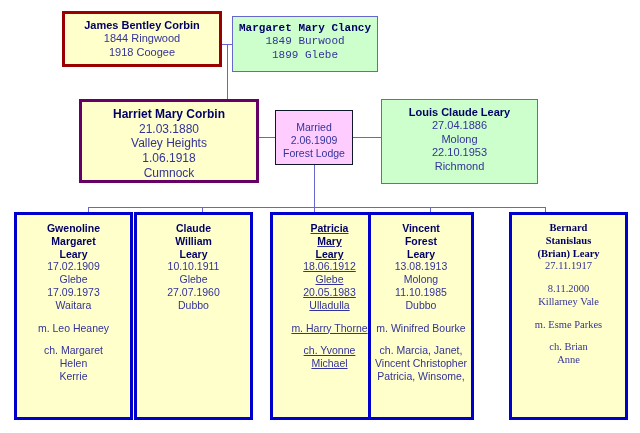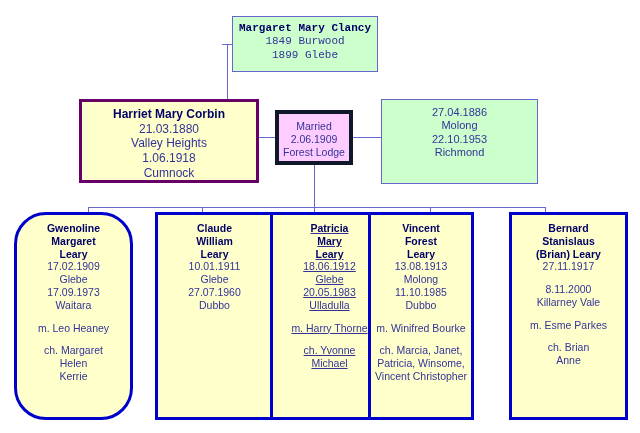--- a/index.html
+++ b/index.html
@@ -59,47 +59,48 @@
   .g2-left {
     left: 79px; top: 99px; width: 180px; height: 84px;
     background: #ffffcc;
     border: 3px solid #660066;
     font-size: 12px;
     padding-top: 5px;
   }
   .g2-mid {
     left: 275px; top: 110px; width: 78px; height: 55px;
     background: #ffccff;
-    border: 4px solid #0f172a;
+    border: 1px solid #0f172a;
     font-size: 10.5px;
     padding-top: 6px;
+    justify-content: center;
   }
   .g2-right {
     left: 381px; top: 99px; width: 157px; height: 85px;
     background: #ccffcc;
     border: 1px solid #6666cc;
     font-size: 11px;
     padding-top: 6px;
   }
 
   
   .g3 {
     top: 212px;
     width: 119px;
     height: 208px;
     background: #ffffcc;
     border: 3px solid #0000cc;
     font-size: 10.5px;
     padding-top: 7px;
   }
-  .c0 { left: 14px; border-radius: 32px; }
-  .c1 { left: 155px; }
+  .c0 { left: 14px; }
+  .c1 { left: 134px; }
   .c2 { left: 270px; text-decoration: underline; }
   .c3 { left: 368px; width: 106px; }
-  .c4 { left: 509px; width: 119px; }
+  .c4 { left: 509px; width: 119px; font-family: Liberation Serif, serif; }
 
   
   .ln-h, .ln-v {
     position: absolute;
     background: #6666cc;
   }
   .ln-h { height: 1px; }
   .ln-v { width: 1px; }
 </style>
 </head>
@@ -119,20 +120,25 @@
   <div class="ln-v" style="left:314px; top:165px; height:42px;"></div>
 
   <div class="ln-h" style="left:88px; top:207px; width:457px;"></div>
 
   <div class="ln-v" style="left:88px;  top:207px; height:6px;"></div>
   <div class="ln-v" style="left:202px; top:207px; height:6px;"></div>
   <div class="ln-v" style="left:314px; top:207px; height:6px;"></div>
   <div class="ln-v" style="left:430px; top:207px; height:6px;"></div>
   <div class="ln-v" style="left:545px; top:207px; height:6px;"></div>
 
+  <div class="box g1-left">
+    <span class="nm ln">James Bentley Corbin</span>
+    <span class="ln">1844 Ringwood</span>
+    <span class="ln">1918 Coogee</span>
+  </div>
 
   <div class="box g1-right">
     <span class="nm ln">Margaret Mary Clancy</span>
     <span class="ln">1849 Burwood</span>
     <span class="ln">1899 Glebe</span>
   </div>
 
   <div class="box g2-left">
     <span class="nm ln">Harriet Mary Corbin</span>
     <span class="ln">21.03.1880</span>
@@ -141,20 +147,21 @@
     <span class="ln">Cumnock</span>
   </div>
 
   <div class="box g2-mid">
     <span class="ln">Married</span>
     <span class="ln">2.06.1909</span>
     <span class="ln">Forest Lodge</span>
   </div>
 
   <div class="box g2-right">
+    <span class="nm ln">Louis Claude Leary</span>
     <span class="ln">27.04.1886</span>
     <span class="ln">Molong</span>
     <span class="ln">22.10.1953</span>
     <span class="ln">Richmond</span>
   </div>
 
   <div class="box g3 c0">
     <span class="nm ln">Gwenoline</span>
     <span class="nm ln">Margaret</span>
     <span class="nm ln">Leary</span>
@@ -167,21 +174,21 @@
     <span class="sp"></span>
     <span class="ln">ch. Margaret</span>
     <span class="ln">Helen</span>
     <span class="ln">Kerrie</span>
   </div>
 
   <div class="box g3 c1">
     <span class="nm ln">Claude</span>
     <span class="nm ln">William</span>
     <span class="nm ln">Leary</span>
-    <span class="ln">10.01.1911</span>
+    <span class="ln">10.10.1911</span>
     <span class="ln">Glebe</span>
     <span class="ln">27.07.1960</span>
     <span class="ln">Dubbo</span>
   </div>
 
   <div class="box g3 c2">
     <span class="nm ln">Patricia</span>
     <span class="nm ln">Mary</span>
     <span class="nm ln">Leary</span>
     <span class="ln">18.06.1912</span>
@@ -200,22 +207,22 @@
     <span class="nm ln">Forest</span>
     <span class="nm ln">Leary</span>
     <span class="ln">13.08.1913</span>
     <span class="ln">Molong</span>
     <span class="ln">11.10.1985</span>
     <span class="ln">Dubbo</span>
     <span class="sp"></span>
     <span class="ln">m. Winifred Bourke</span>
     <span class="sp"></span>
     <span class="ln">ch. Marcia, Janet,</span>
+    <span class="ln">Vincent Christopher</span>
     <span class="ln">Patricia, Winsome,</span>
-    <span class="ln">Vincent Christopher</span>
   </div>
 
   <div class="box g3 c4">
     <span class="nm ln">Bernard</span>
     <span class="nm ln">Stanislaus</span>
     <span class="nm ln">(Brian) Leary</span>
     <span class="ln">27.11.1917</span>
     <span class="sp"></span>
     <span class="ln">8.11.2000</span>
     <span class="ln">Killarney Vale</span>

